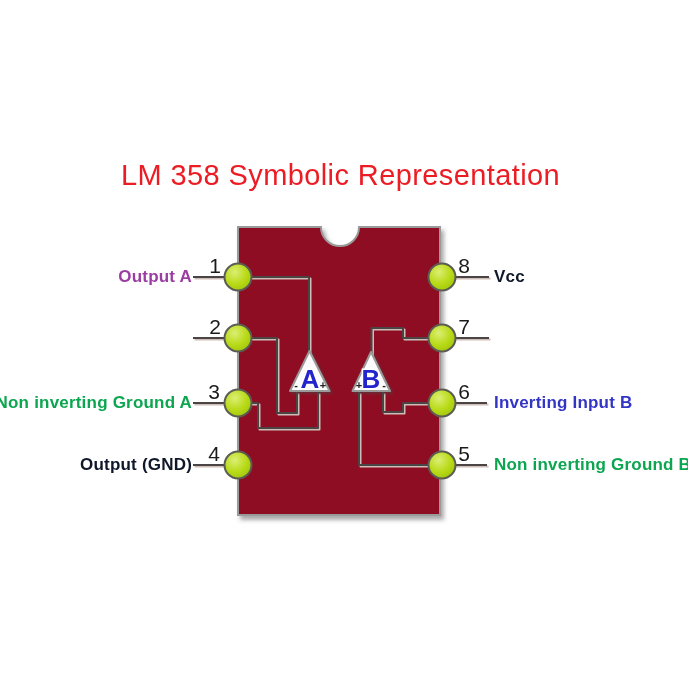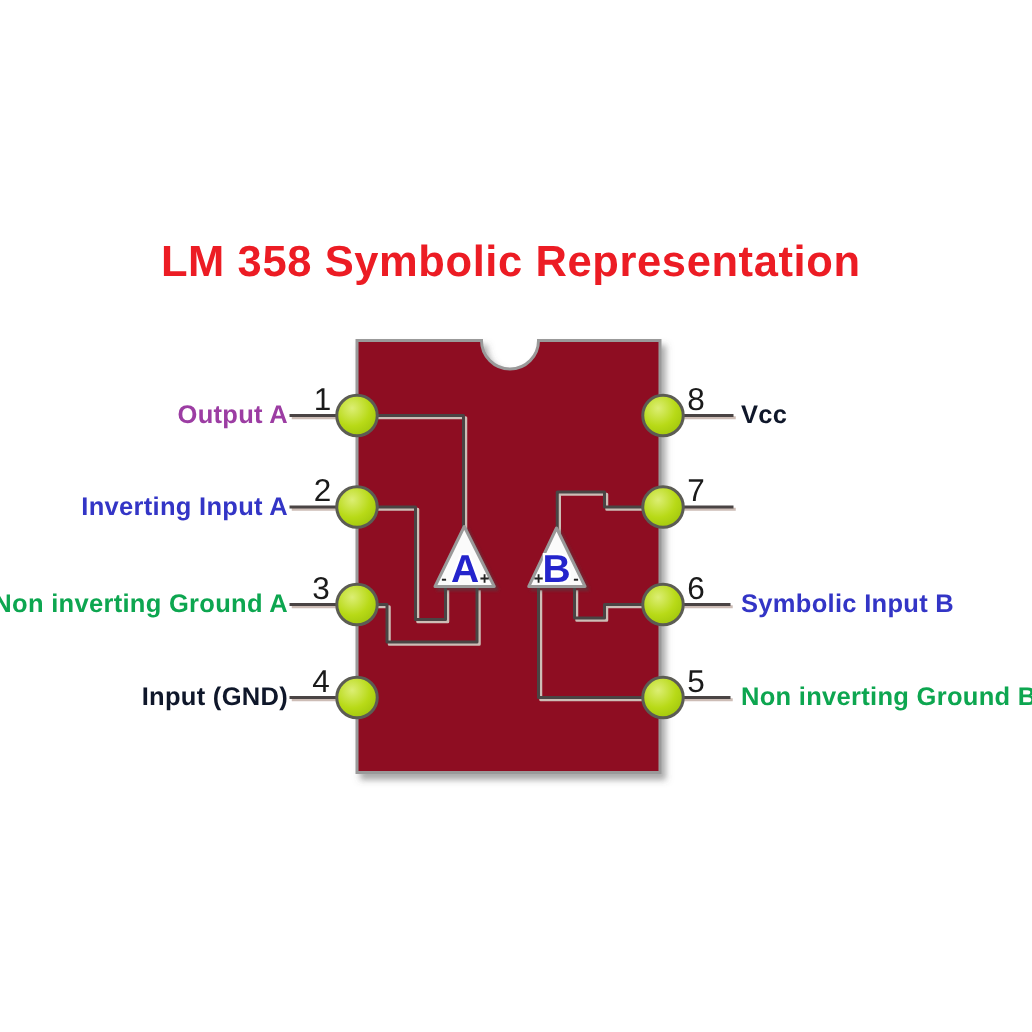--- a/index.html
+++ b/index.html
@@ -3,21 +3,21 @@
 <meta charset="utf-8">
 <style>
   html,body{margin:0;padding:0}
   body{
     width:688px;height:688px;background:#ffffff;
     font-family:"Liberation Sans",sans-serif;overflow:hidden;
   }
   .stage{position:relative;width:688px;height:688px;overflow:hidden;background:#fff}
   .title{
     position:absolute;top:159px;left:0;width:681px;text-align:center;
-    font-size:29px;font-weight:bold;color:#ec1c24;letter-spacing:.4px;white-space:nowrap;
+    font-size:29px;font-weight:normal;color:#ec1c24;letter-spacing:.4px;white-space:nowrap;
   }
   .diagram-svg{position:absolute;left:0;top:0}
   .pin-label{
     position:absolute;font-size:17px;font-weight:bold;line-height:26px;height:26px;
     white-space:nowrap;letter-spacing:.2px;
   }
   .pin-label.side-left{right:496px;text-align:right}
   .pin-label.side-right{left:494px;text-align:left}
   .c-output{color:#9c3da3}
   .c-inverting{color:#3335c6}
@@ -112,21 +112,20 @@
     <text class="pin-num" x="215" y="334" text-anchor="middle">2</text>
     <text class="pin-num" x="214" y="399" text-anchor="middle">3</text>
     <text class="pin-num" x="214" y="461" text-anchor="middle">4</text>
     <text class="pin-num" x="464" y="273" text-anchor="middle">8</text>
     <text class="pin-num" x="464" y="334" text-anchor="middle">7</text>
     <text class="pin-num" x="464" y="399" text-anchor="middle">6</text>
     <text class="pin-num" x="464" y="461" text-anchor="middle">5</text>
   </svg>
 
   <div class="pin-label side-left c-output row-1">Output A</div>
-  <div class="pin-label side-left c-inverting row-2">Inverting Input A</div>
   <div class="pin-label side-left c-noninverting row-3">Non inverting Ground A</div>
-  <div class="pin-label side-left c-power row-4">Input (GND)</div>
+  <div class="pin-label side-left c-power row-4">Output (GND)</div>
 
   <div class="pin-label side-right c-power row-1">Vcc</div>
-  <div class="pin-label side-right c-inverting row-3">Symbolic Input B</div>
+  <div class="pin-label side-right c-inverting row-3">Inverting Input B</div>
   <div class="pin-label side-right c-noninverting row-4">Non inverting Ground B</div>
 
 </div>
 
 </body></html>

